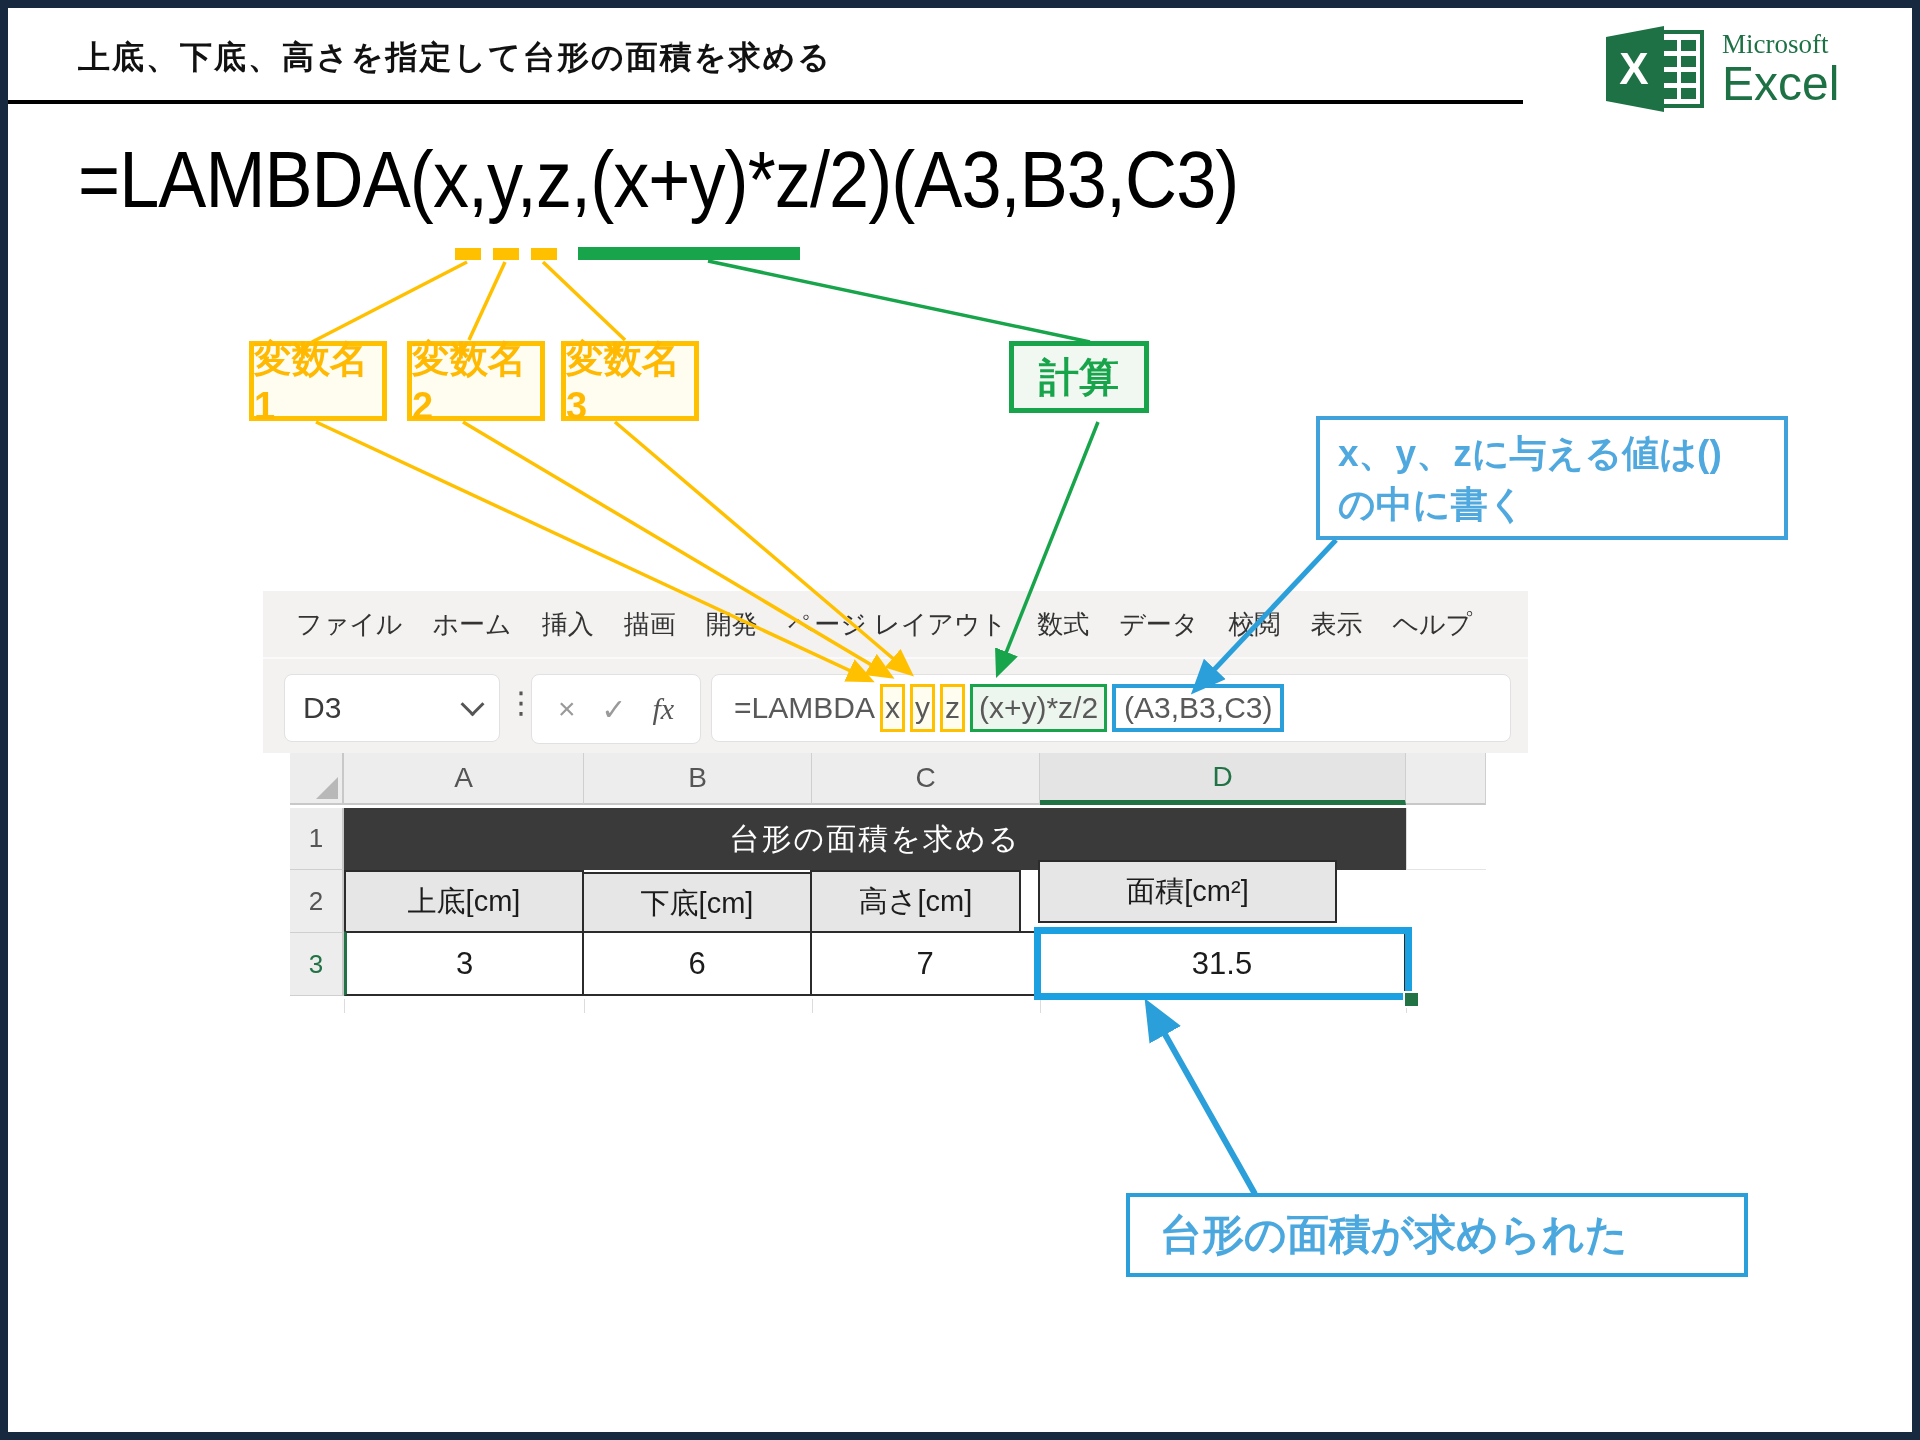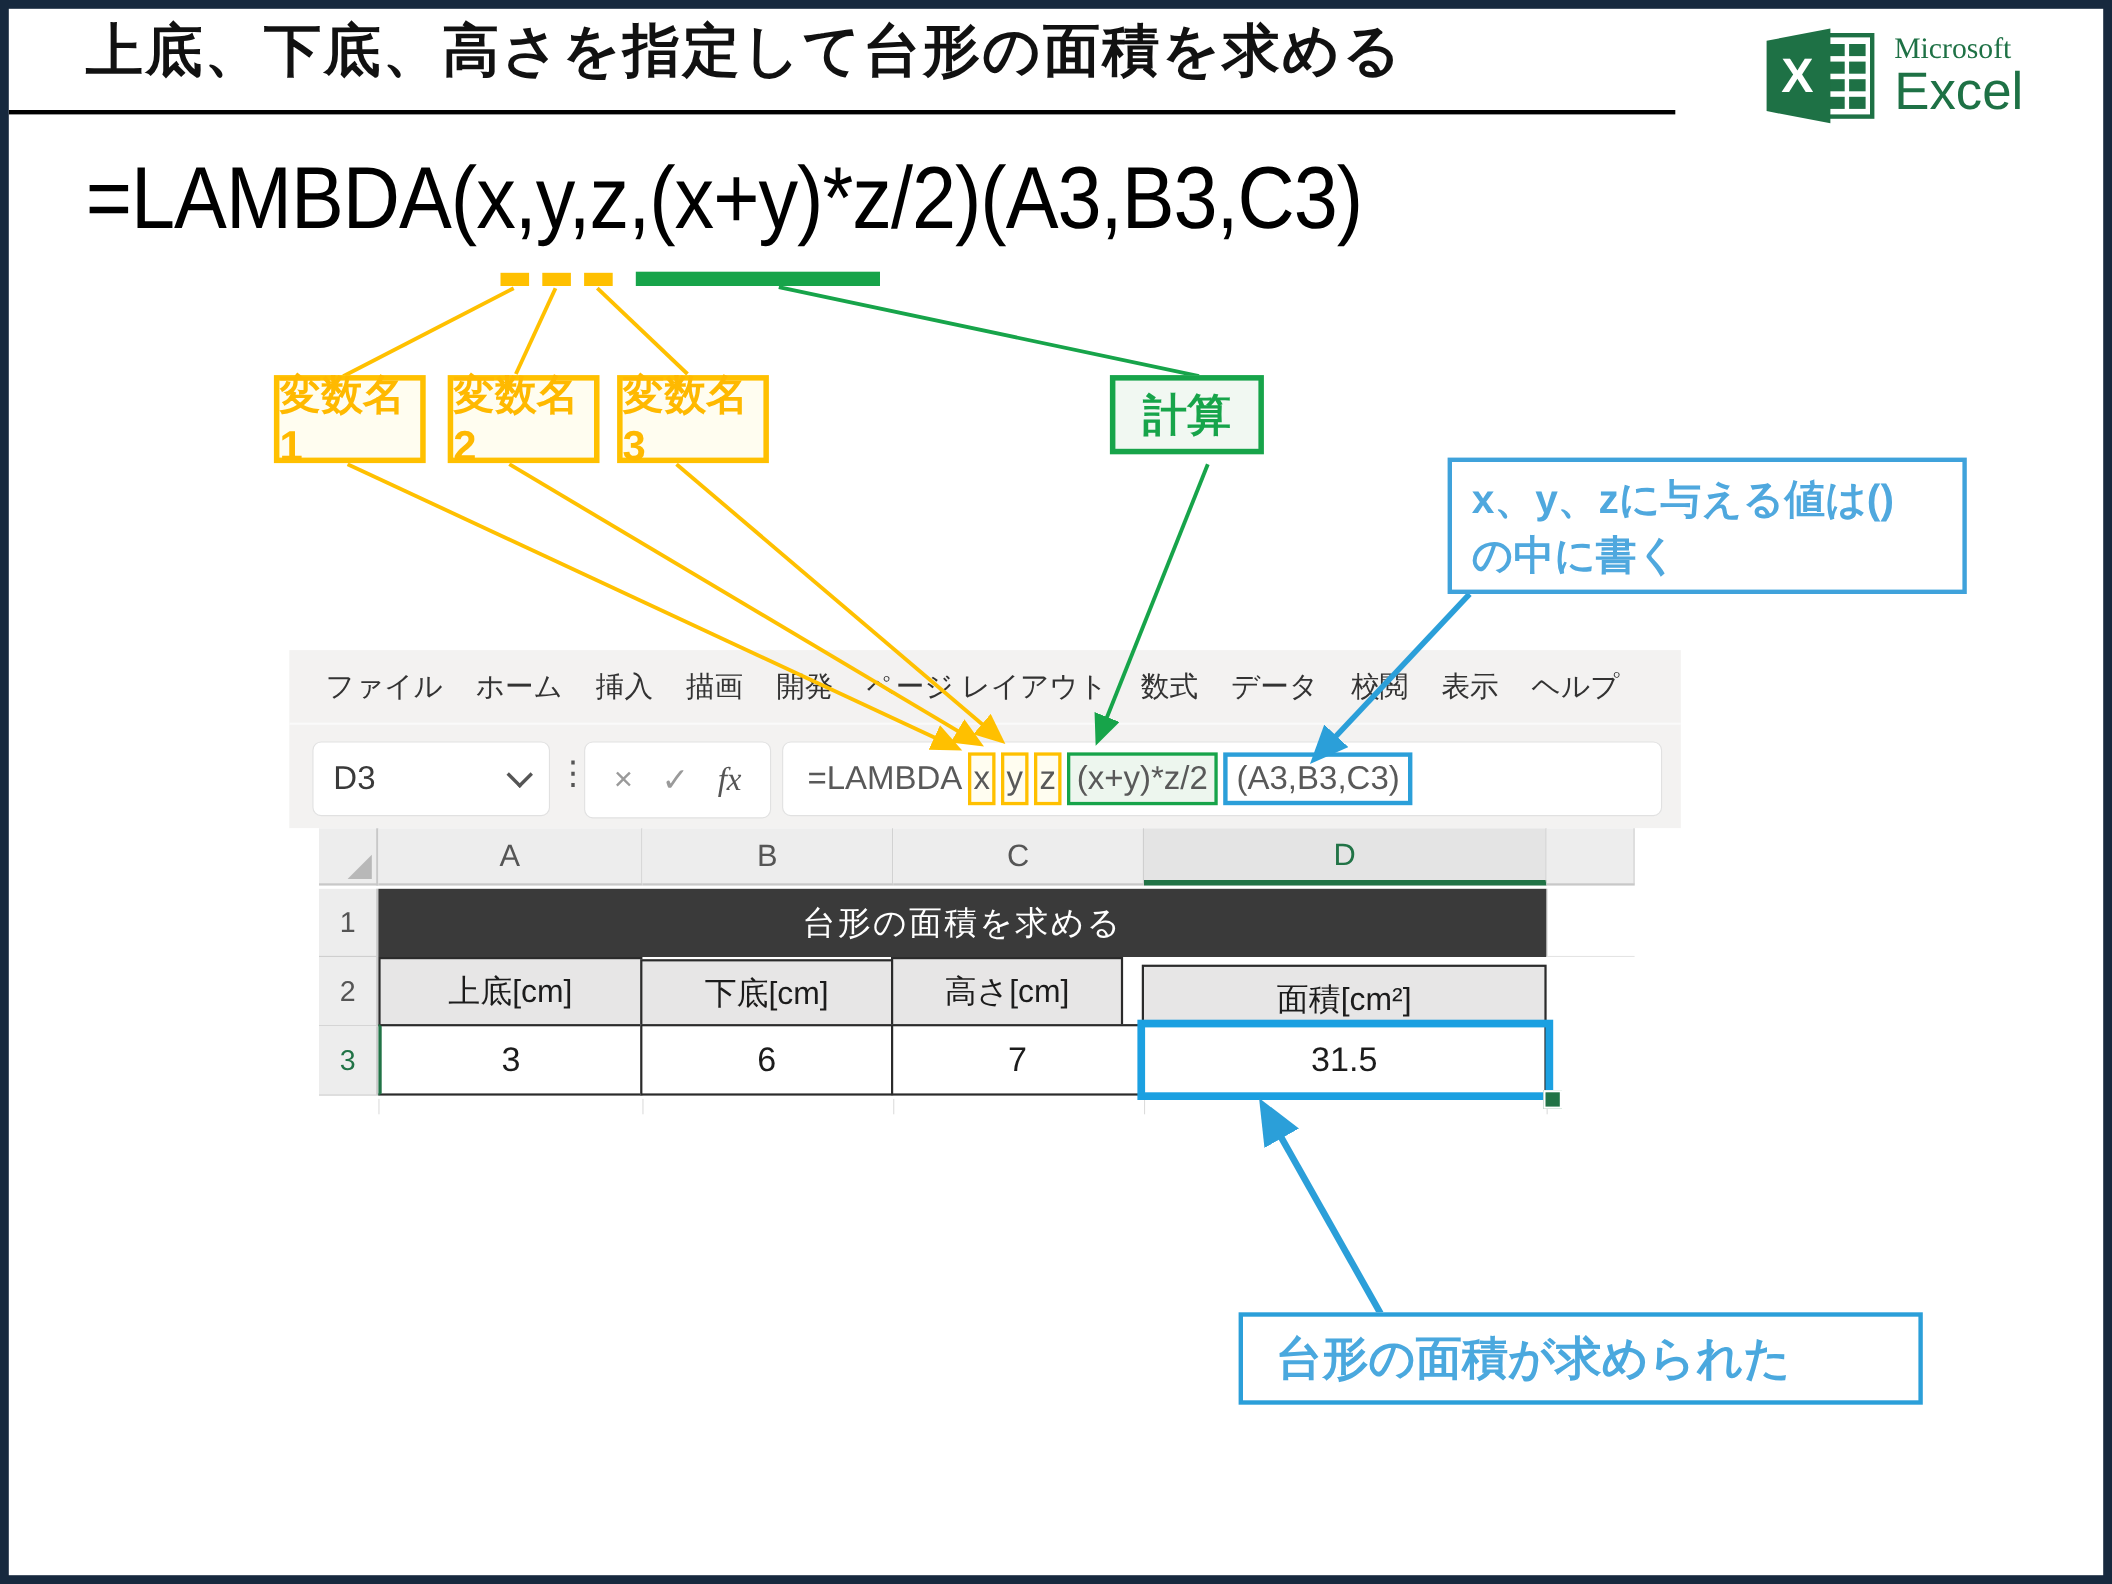--- a/index.html
+++ b/index.html
@@ -2,21 +2,21 @@
 <html><head>
 <meta charset="utf-8">
 <style>
   html,body{margin:0;padding:0;background:#fff;}
   #stage{
     position:relative;width:1920px;height:1440px;box-sizing:border-box;
     border:8px solid #17293E;background:#fff;overflow:hidden;
     font-family:"Liberation Sans",sans-serif;
   }
   
-  .page-title{position:absolute;left:70px;top:4px;font-size:52px;font-weight:bold;color:#111;letter-spacing:2px;}
+  .page-title{position:absolute;left:70px;top:28px;font-size:32px;font-weight:bold;color:#111;letter-spacing:2px;}
   .title-rule{position:absolute;left:0;top:92px;width:1515px;height:4px;background:#000;}
   .logo{position:absolute;left:1596px;top:16px;display:flex;align-items:center;gap:14px;}
   .logo-text{line-height:1;}
   .logo-text .ms{font-size:27px;color:#1E7145;font-family:Liberation Serif, serif;}
   .logo-text .xl{font-size:48px;color:#1E7145;font-weight:500;margin-top:2px;}
   
   .big-formula{
     position:absolute;left:70px;top:126px;font-size:80px;font-weight:300;color:#000;
     transform:scaleX(0.90);transform-origin:left top;white-space:nowrap;letter-spacing:-1px;
   }
@@ -215,21 +215,21 @@
       <div class="cell colhead" style="left:1143px;width:80px;"></div>
 
       <div class="cell rownum" style="top:55px;height:62px;">1</div>
       <div class="cell dark-title" style="left:81px;top:55px;width:1062px;height:62px;text-align:center;">台形の面積を求める</div>
       <div class="cell" style="left:1143px;top:55px;width:80px;height:62px;border-left:1px solid #dcdcdc;border-bottom:1px solid #e4e4e4;"></div>
 
       <div class="cell rownum" style="top:117px;height:63px;">2</div>
       <div class="cell hdr2" style="left:81px;top:117px;width:240px;height:63px;">上底[cm]</div>
       <div class="cell hdr2" style="left:319px;top:106px;width:230px;height:63px;margin-top:13px;">下底[cm]</div>
       <div class="cell hdr2" style="left:547px;top:117px;width:211px;height:63px;">高さ[cm]</div>
-      <div class="cell hdr2" style="left:775px;top:124px;width:368px;height:63px;">面積[cm²]</div>
+      <div class="cell hdr2" style="left:775px;top:107px;width:299px;height:63px;">面積[cm²]</div>
 
       <div class="cell rownum sel" style="top:180px;height:63px;">3</div>
       <div class="cell val3" style="left:81px;top:178px;width:240px;height:65px;border-left:3px solid #217346;">3</div>
       <div class="cell val3" style="left:319px;top:178px;width:230px;height:65px;">6</div>
       <div class="cell val3" style="left:547px;top:178px;width:230px;height:65px;">7</div>
       <div class="cell val3" style="left:775px;top:178px;width:368px;height:65px;">31.5</div>
 
       <div class="gridline" style="left:81px;top:246px;height:14px;"></div>
       <div class="gridline" style="left:321px;top:246px;height:14px;"></div>
       <div class="gridline" style="left:549px;top:246px;height:14px;"></div>

